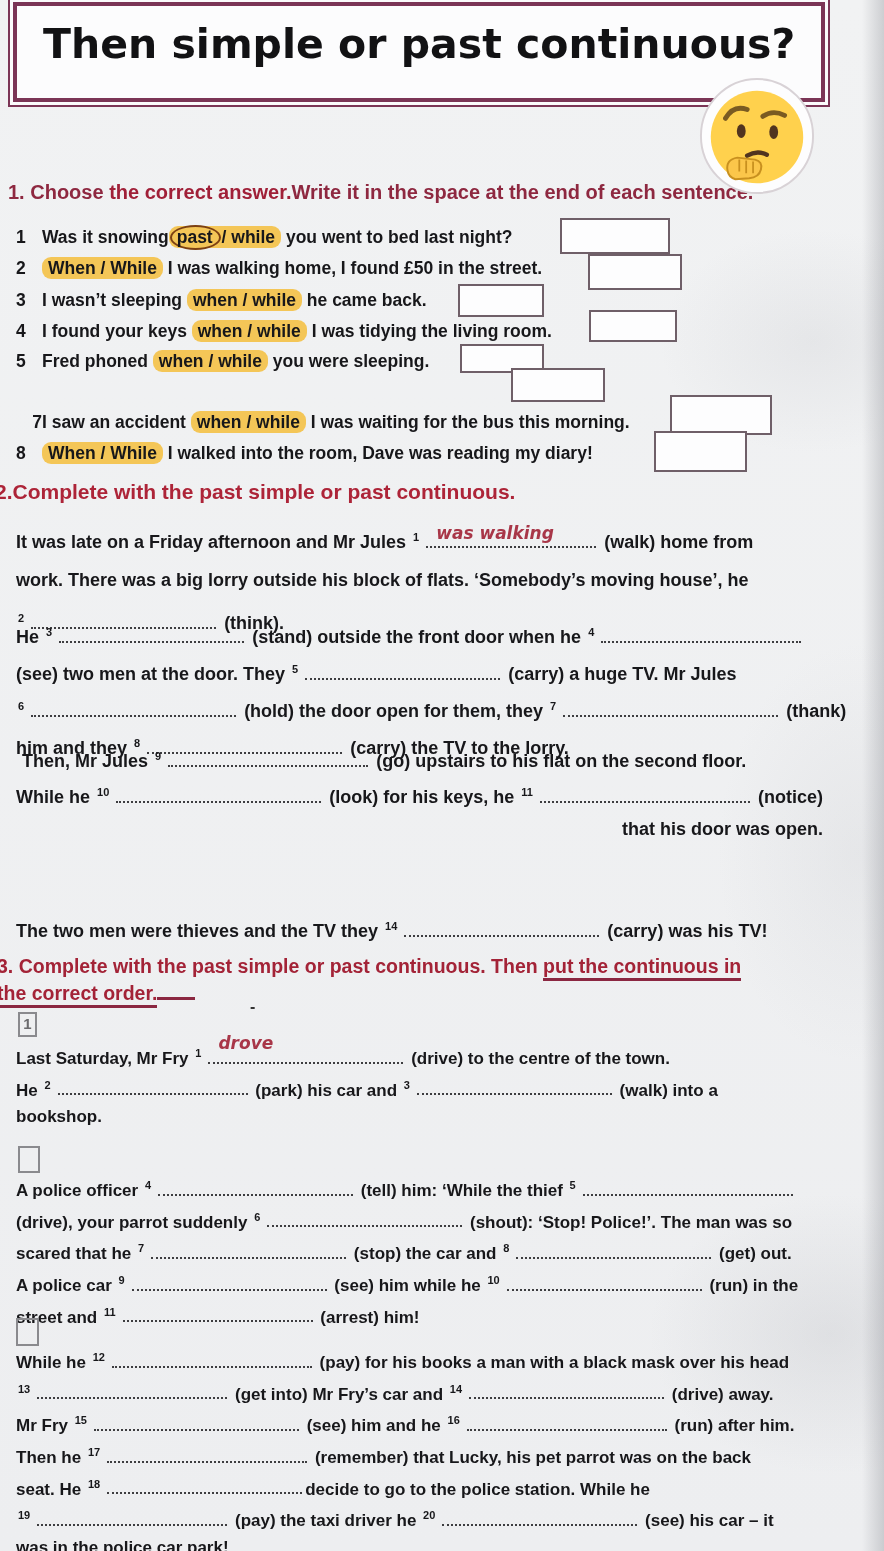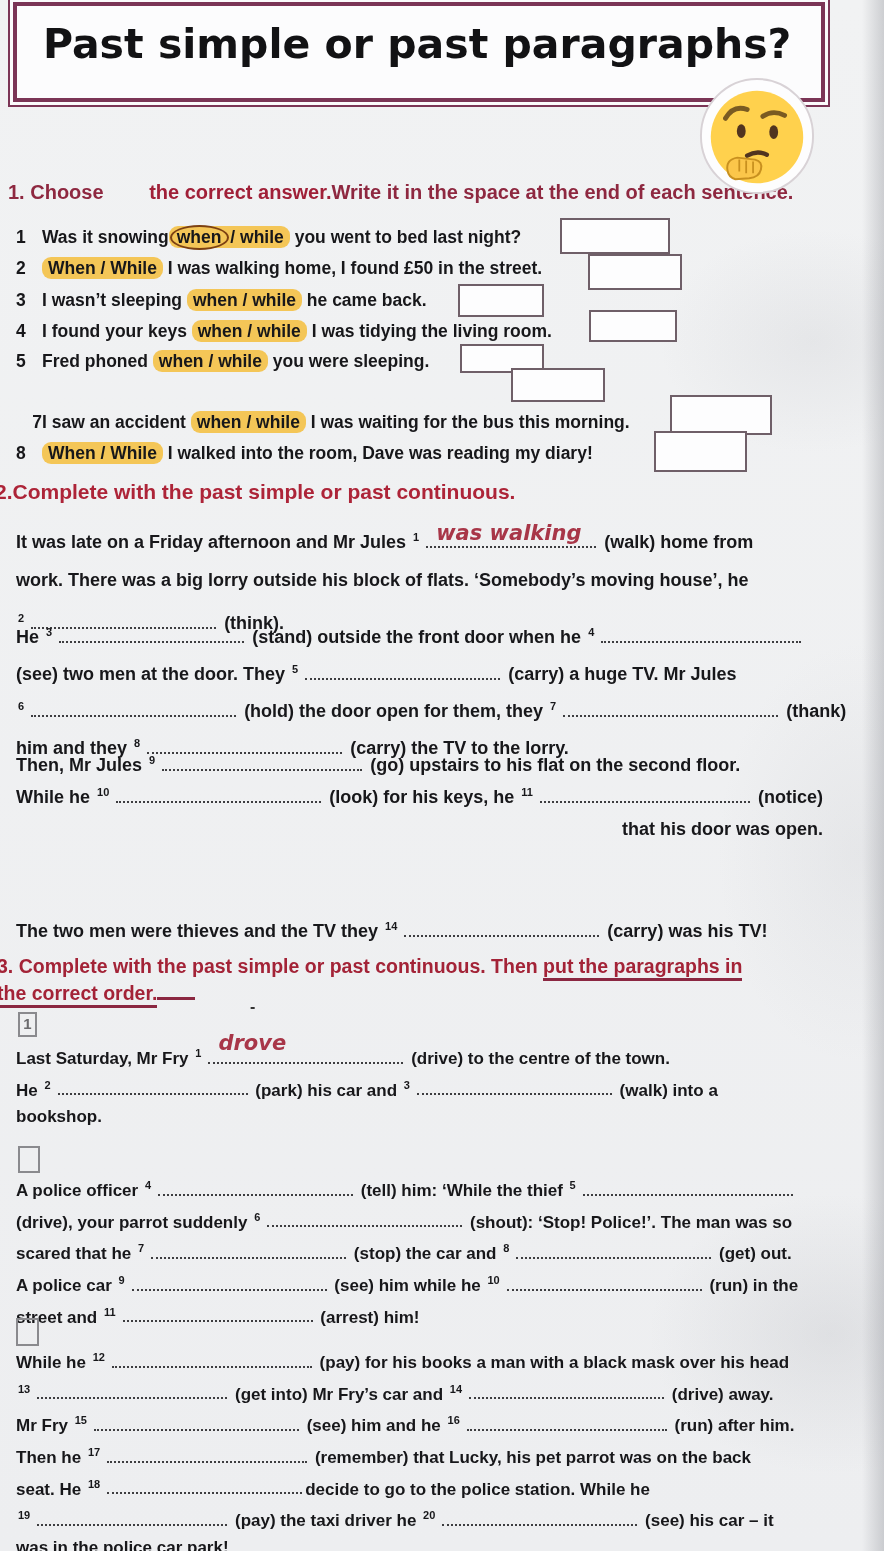--- a/index.html
+++ b/index.html
@@ -18,21 +18,21 @@
 
   
   .title-box{left:8px;top:-3px;width:812px;border:2px solid #7b3556;padding:3px;background:#fbfbfc;}
   .title-inner{border:4px solid #7b3556;background:#fcfcfd;height:92px;}
   .title-text{font-family:"DejaVu Sans",sans-serif;font-weight:bold;font-size:41px;
       letter-spacing:0px;padding:14px 0 0 26px;color:#121214;}
   .emoji{left:698px;top:76px;z-index:5;}
 
   
   .ex1-heading{left:8px;top:181px;font-size:20px;font-weight:bold;color:#8e2840;white-space:nowrap;}
-  .ex1-heading .emph{color:#a02038;margin-left:40px;}
+  .ex1-heading .emph{color:#a02038;}
   .s-row{left:16px;white-space:nowrap;font-size:17.5px;font-weight:bold;line-height:26px;}
   .s-num{display:inline-block;width:26px;}
   .s1{top:224px;} .s2{top:255px;} .s3{top:287px;} .s4{top:318px;}
   .s5{top:348px;} .s6{top:379px;} .s7{top:409px;text-align:right;} .s8{top:440px;}
   .hl{background:rgba(244,194,74,.92);border-radius:9px;padding:1px 6px;}
   .circled{display:inline-block;border:2.5px solid #7c4012;border-radius:50%;
       padding:0 6px 1px 5px;margin:-3px -4px -3px -5px;line-height:1.15;}
   .ans-box{background:#fdfdfe;border:2px solid #6f5f68;}
   .b1{left:560px;top:218px;width:106px;height:32px;}
   .b2{left:588px;top:254px;width:90px;height:32px;}
@@ -42,27 +42,27 @@
   .b6{left:511px;top:368px;width:90px;height:30px;}
   .b7{left:670px;top:395px;width:98px;height:36px;}
   .b8{left:654px;top:431px;width:89px;height:37px;}
 
   
   .red-heading{font-weight:bold;color:#ad2438;white-space:nowrap;}
   .para{white-space:nowrap;font-weight:bold;}
   .blank{display:inline-block;border-bottom:2px dotted #3d3d40;height:15px;
          position:relative;margin:0 3px;vertical-align:baseline;}
   .hw{position:absolute;left:10px;top:-17px;color:#a83648;
-      font-family:"DejaVu Sans",sans-serif;font-style:italic;font-weight:bold;font-size:21px;}
+      font-family:"DejaVu Sans",sans-serif;font-style:italic;font-weight:bold;font-size:17px;}
   sup.n{font-size:11px;font-weight:bold;margin:0 4px 0 2px;}
 
   .ex2-heading{left:0px;top:480px;font-size:21px;margin-left:-5px;}
   .p21{left:16px;top:518px;font-size:18px;line-height:38px;}
   .p22{left:16px;top:616px;font-size:18px;line-height:32px;}
-  .p23{left:16px;top:744px;font-size:18px;line-height:33px;}
+  .p23{left:22px;top:744px;font-size:18px;line-height:24px;}
   .p24{left:16px;top:776px;font-size:18px;line-height:32px;text-align:right;}
   .p25{left:16px;top:846px;font-size:18px;line-height:31px;}
   .p26{left:16px;top:910px;font-size:18px;line-height:32px;}
 
   .ex3-heading{left:2px;top:953px;font-size:19.5px;line-height:27px;color:#a32337;
       font-weight:bold;white-space:nowrap;margin-left:-5px;}
   .uline{border-bottom:3px solid #8b2741;padding-bottom:1px;}
   .uline-trail{display:inline-block;width:38px;border-bottom:3px solid #8b2741;height:14px;}
   .stray{left:250px;top:998px;font-weight:bold;font-size:16px;color:#333;}
   .order-box{background:transparent;border:2.5px solid #8a8a8e;text-align:center;
@@ -74,41 +74,41 @@
   .p3b{left:16px;top:1172px;font-size:17px;line-height:27px;}
   .p3c{left:16px;top:1344px;font-size:17px;line-height:27px;}
 </style>
 </head>
 <body>
 
 <div id="page">
 
   <div class="abs title-box">
     <div class="title-inner">
-      <div class="title-text">Past simple or past paragraphs?</div>
+      <div class="title-text">Then simple or past continuous?</div>
     </div>
   </div>
 
   <div class="abs emoji">
     <svg width="118" height="120" viewBox="0 0 120 120">
       <ellipse cx="60" cy="60" rx="57" ry="58" fill="#fdfdfe" stroke="#d8d2d6" stroke-width="2"></ellipse>
       <circle cx="60" cy="61" r="47" fill="#ffd14d"></circle>
       <path d="M28 42 Q36 28 50 33" stroke="#7a5b22" stroke-width="5" fill="none" stroke-linecap="round"></path>
       <path d="M66 40 Q76 33 88 39" stroke="#7a5b22" stroke-width="5" fill="none" stroke-linecap="round"></path>
       <ellipse cx="44" cy="55" rx="4.5" ry="7" fill="#51341f"></ellipse>
       <ellipse cx="77" cy="56" rx="4.5" ry="7" fill="#51341f"></ellipse>
       <path d="M50 80 Q60 74 70 79" stroke="#51341f" stroke-width="4.5" fill="none" stroke-linecap="round"></path>
       <path d="M30 95 Q28 84 40 82 L58 84 Q66 86 64 94 Q62 102 52 103 L38 104 Q31 102 30 95 Z" fill="#fbc64a" stroke="#c8901f" stroke-width="2"></path>
       <path d="M42 84 L42 96 M49 85 L49 98 M56 86 L56 98" stroke="#c8901f" stroke-width="1.8" fill="none"></path>
     </svg>
   </div>
 
   <div class="abs ex1-heading"><span>1. Choose </span><span class="emph">the correct answer.</span><span>Write it in the space at the end of each sentence.</span></div>
 
-  <div class="abs s-row s1"><span class="s-num">1</span><span>Was it snowing<span class="hl"><span class="circled">when</span> / while</span> you went to bed last night?</span></div>
+  <div class="abs s-row s1"><span class="s-num">1</span><span>Was it snowing<span class="hl"><span class="circled">past</span> / while</span> you went to bed last night?</span></div>
   <div class="abs s-row s2"><span class="s-num">2</span><span><span class="hl">When / While</span> I was walking home, I found £50 in the street.</span></div>
   <div class="abs s-row s3"><span class="s-num">3</span><span>I wasn’t sleeping <span class="hl">when / while</span> he came back.</span></div>
   <div class="abs s-row s4"><span class="s-num">4</span><span>I found your keys <span class="hl">when / while</span> I was tidying the living room.</span></div>
   <div class="abs s-row s5"><span class="s-num">5</span><span>Fred phoned <span class="hl">when / while</span> you were sleeping.</span></div>
   <div class="abs s-row s7"><span class="s-num">7</span><span>I saw an accident <span class="hl">when / while</span> I was waiting for the bus this morning.</span></div>
   <div class="abs s-row s8"><span class="s-num">8</span><span><span class="hl">When / While</span> I walked into the room, Dave was reading my diary!</span></div>
 
   <div class="abs ans-box b1"></div>
   <div class="abs ans-box b2"></div>
   <div class="abs ans-box b3"></div>
@@ -118,21 +118,21 @@
   <div class="abs ans-box b7"></div>
   <div class="abs ans-box b8"></div>
 
   <div class="abs red-heading ex2-heading">2.Complete with the past simple or past continuous.</div>
   <div class="abs para p21">It was late on a Friday afternoon and Mr Jules <sup class="n">1</sup><span class="blank" style="width: 170px;"><span class="hw">was walking</span></span> (walk) home from<br>work. There was a big lorry outside his block of flats. ‘Somebody’s moving house’, he<br><sup class="n">2</sup><span class="blank" style="width: 185px;"></span> (think).</div>
   <div class="abs para p22">He <sup class="n">3</sup><span class="blank" style="width: 185px;"></span> (stand) outside the front door when he <sup class="n">4</sup><span class="blank" style="width: 200px;"></span><br>(see) two men at the door. They <sup class="n">5</sup><span class="blank" style="width: 195px;"></span> (carry) a huge TV. Mr Jules<br><sup class="n">6</sup><span class="blank" style="width: 205px;"></span> (hold) the door open for them, they <sup class="n">7</sup><span class="blank" style="width: 215px;"></span> (thank)<br>him and they <sup class="n">8</sup><span class="blank" style="width: 195px;"></span> (carry) the TV to the lorry.</div>
   <div class="abs para p23">Then, Mr Jules <sup class="n">9</sup><span class="blank" style="width: 200px;"></span> (go) upstairs to his flat on the second floor.</div>
   <div class="abs para p24">While he <sup class="n">10</sup><span class="blank" style="width: 205px;"></span> (look) for his keys, he <sup class="n">11</sup><span class="blank" style="width: 210px;"></span> (notice)<br>that his door was open.</div>
   <div class="abs para p26">The two men were thieves and the TV they <sup class="n">14</sup><span class="blank" style="width: 195px;"></span> (carry) was his TV!</div>
 
-  <div class="abs ex3-heading"><span>3. Complete with the past simple or past continuous. Then </span><span class="uline">put the paragraphs in</span><br><span class="uline">the correct order.</span><span class="uline-trail"></span></div>
+  <div class="abs ex3-heading"><span>3. Complete with the past simple or past continuous. Then </span><span class="uline">put the continuous in</span><br><span class="uline">the correct order.</span><span class="uline-trail"></span></div>
 
   <div class="abs stray">-</div>
 
   <div class="abs order-box cb1">1</div>
   <div class="abs para p3a">Last Saturday, Mr Fry <sup class="n">1</sup><span class="blank" style="width: 195px;"><span class="hw">drove</span></span> (drive) to the centre of the town.<br>He <sup class="n">2</sup><span class="blank" style="width: 190px;"></span> (park) his car and <sup class="n">3</sup><span class="blank" style="width: 195px;"></span> (walk) into a<br>bookshop.</div>
 
   <div class="abs order-box cb2"></div>
   <div class="abs para p3b">A police officer <sup class="n">4</sup><span class="blank" style="width: 195px;"></span> (tell) him: ‘While the thief <sup class="n">5</sup><span class="blank" style="width: 210px;"></span><br>(drive), your parrot suddenly <sup class="n">6</sup><span class="blank" style="width: 195px;"></span> (shout): ‘Stop! Police!’. The man was so<br>scared that he <sup class="n">7</sup><span class="blank" style="width: 195px;"></span> (stop) the car and <sup class="n">8</sup><span class="blank" style="width: 195px;"></span> (get) out.<br>A police car <sup class="n">9</sup><span class="blank" style="width: 195px;"></span> (see) him while he <sup class="n">10</sup><span class="blank" style="width: 195px;"></span> (run) in the<br>street and <sup class="n">11</sup><span class="blank" style="width: 190px;"></span> (arrest) him!</div>
 
   <div class="abs order-box cb3"></div>

